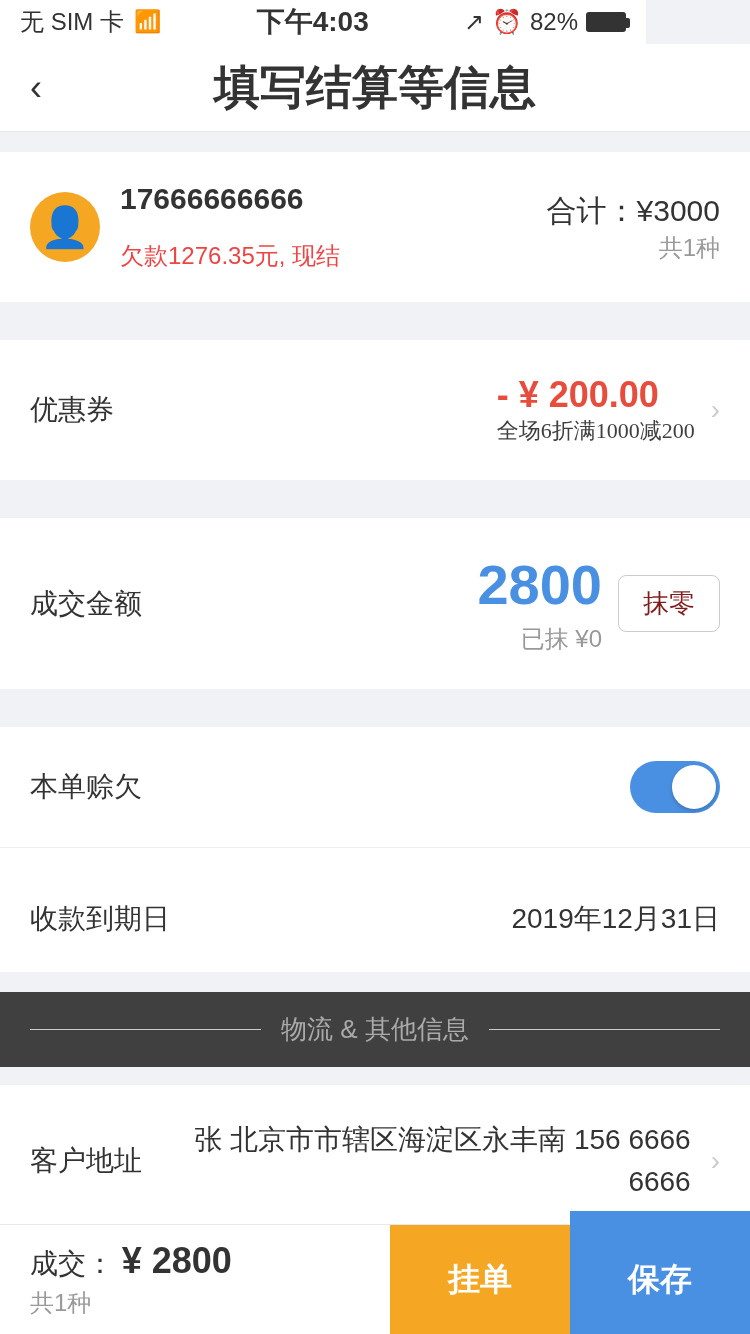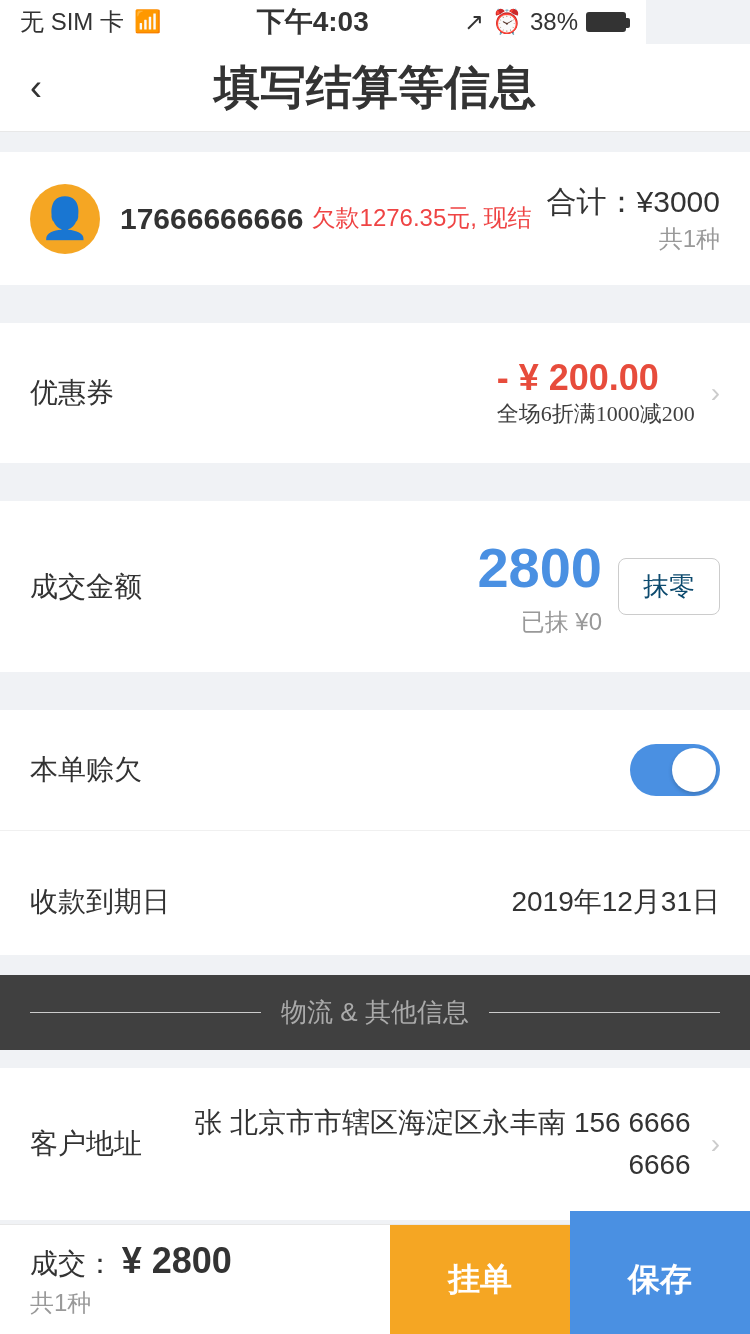--- a/index.html
+++ b/index.html
@@ -100,21 +100,21 @@
       background: #f5a623;
       display: flex;
       align-items: center;
       justify-content: center;
       overflow: hidden;
     }
     .avatar-icon {
       font-size: 40px;
       color: #fff;
     }
-    .customer-info { display: flex; flex-direction: row; gap: 8px; }
+    .customer-info { display: flex; flex-direction: column; gap: 24px; }
     .customer-phone { font-size: 30px; font-weight: 600; color: #333; }
     .customer-debt { font-size: 24px; color: #ef4444; }
     .customer-right { text-align: right; }
     .customer-total { font-size: 30px; color: #333; }
     .customer-count { font-size: 24px; color: #999; }
 
     
     .section-sep {
       height: 20px;
       background: #f0f2f5;
@@ -157,21 +157,21 @@
     .deal-amount-val {
       font-size: 56px;
       font-weight: 700;
       color: #4a90e2;
     }
     .round-btn {
       border: 1.5px solid #ccc;
       border-radius: 8px;
       padding: 10px 24px;
       font-size: 26px;
-      color: #0c4a6e;
+      color: #7f1d1d;
       background: #fff;
       cursor: pointer;
     }
     .amount-right { text-align: right; }
     .amount-erased { font-size: 24px; color: #999; margin-top: 6px; }
 
     
     .toggle {
       width: 90px;
       height: 52px;
@@ -273,21 +273,21 @@
 
 <div class="status-bar">
   <div class="status-left">
     <span>无 SIM 卡</span>
     <span class="wifi-icon">📶</span>
   </div>
   <div class="status-center">下午4:03</div>
   <div class="status-right">
     <span>↗</span>
     <span>⏰</span>
-    <span>38%</span>
+    <span>82%</span>
     <span class="battery-icon"></span>
   </div>
 </div>
 
 <div class="nav-bar">
   <div class="nav-back">‹</div>
   <div class="nav-title">填写结算等信息</div>
 </div>
 
 <div class="content">

